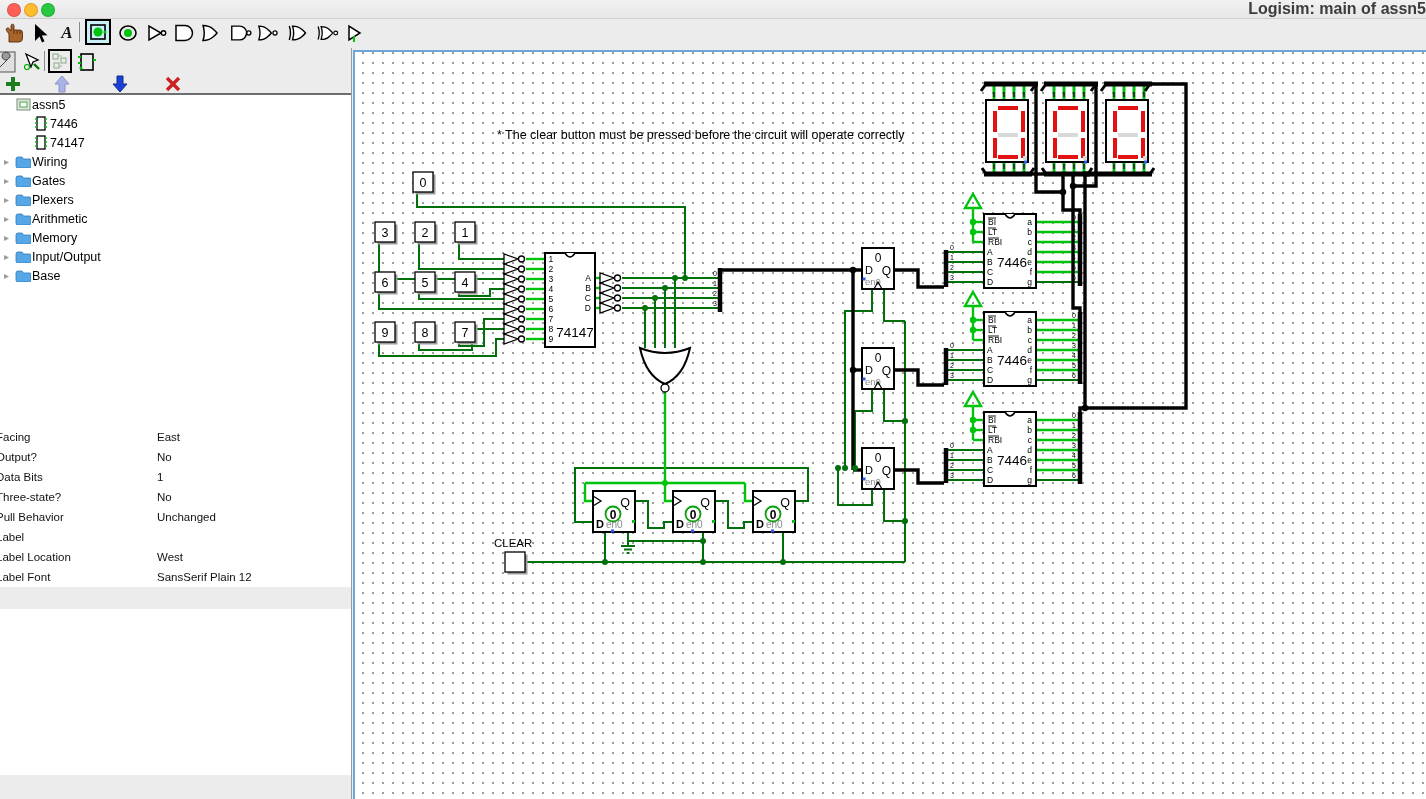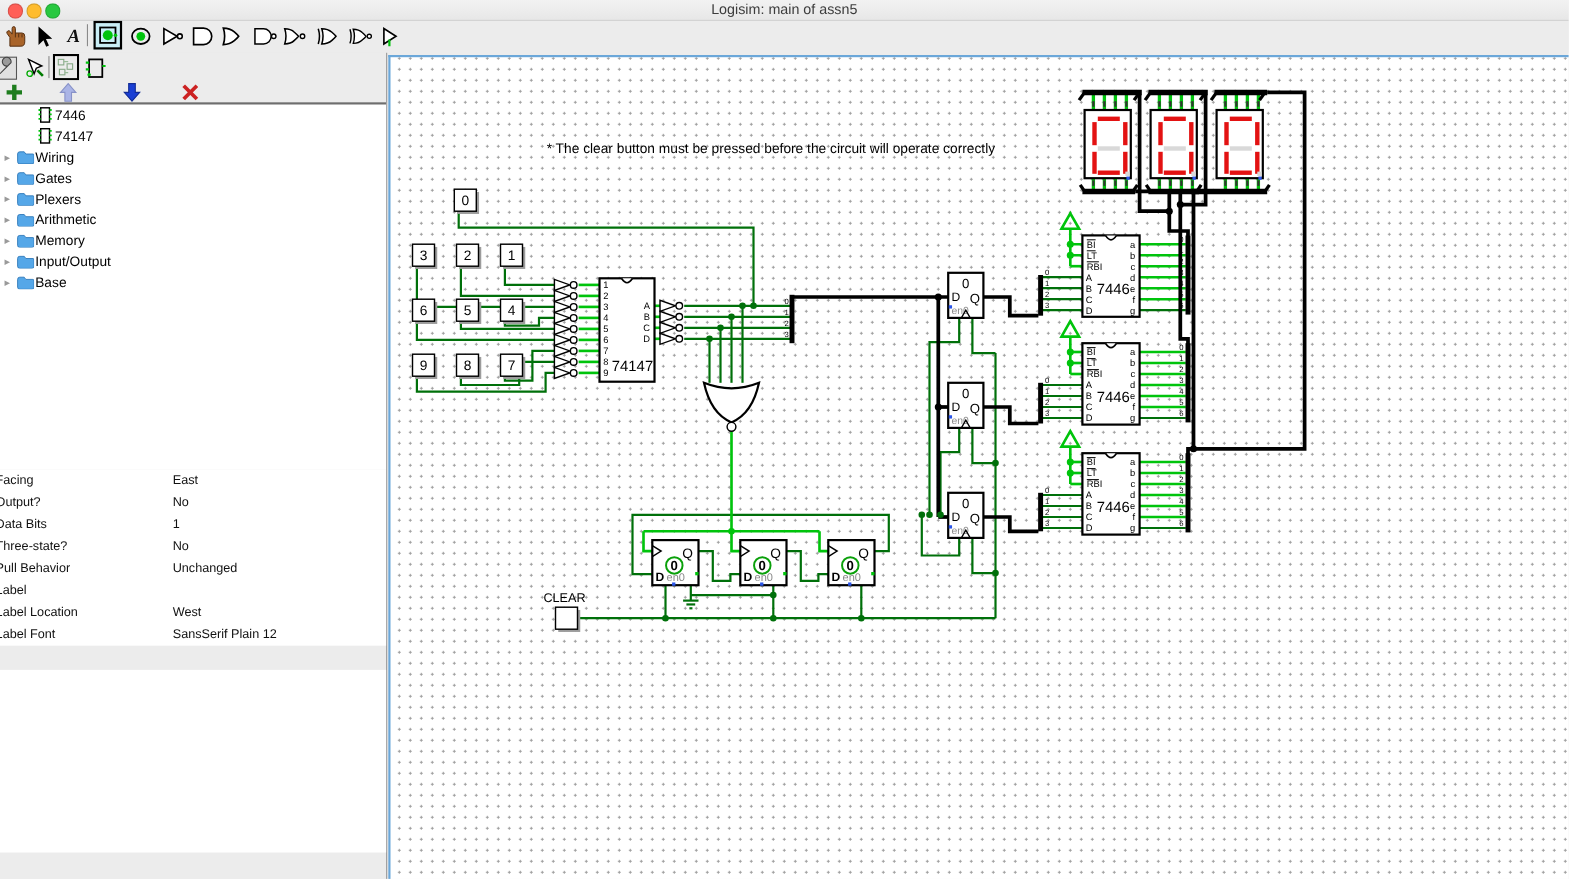--- a/index.html
+++ b/index.html
@@ -3,21 +3,21 @@
 <meta charset="utf-8">
 <style>
   html,body{margin:0;padding:0}
   body{width:1426px;height:799px;position:relative;overflow:hidden;
        font-family:"Liberation Sans",sans-serif;background:#ececec;font-size:12px;color:#111}
 
   
   .titlebar{position:absolute;left:0;top:0;width:100%;height:18px;
             background:linear-gradient(#f2f2f2,#e7e7e7);border-bottom:1px solid #cfcfcf}
   .tl{position:absolute;top:2.5px;width:12px;height:12px;border-radius:50%;border:0.5px solid rgba(0,0,0,.15)}
-  .title{text-align:center;line-height:17px;font-size:13px;font-weight:400;color:#3c3c3c}
+  .title{text-align:right;line-height:17px;font-size:16px;font-weight:700;color:#3c3c3c}
 
   
   .tbar1{position:absolute;left:0;top:19px;width:100%;height:29px;background:#ececec}
   .tico{position:absolute;top:2px;width:24px;height:24px;display:flex;align-items:center;justify-content:center}
   .tsel{position:absolute;top:0;width:26px;height:26px;background:#c8eef6;border:2px solid #000;
         display:flex;align-items:center;justify-content:center;box-sizing:border-box}
   .tdiv{position:absolute;top:3px;width:1px;height:20px;background:#8a8a8a}
   .leftcol{position:absolute;left:0;top:48px;width:352px;bottom:0;background:#ececec;border-right:1px solid #9a9a9a;box-sizing:border-box}
   .prow{position:absolute;left:0;width:100%;height:22px}
   .atext{font-size:17px;font-weight:700;font-family:"Liberation Serif",serif;font-style:italic}
@@ -209,20 +209,30 @@
         </svg>
     </div>
     <div class="tico" style="left:161px;top:0">
       <svg width="18" height="18" viewBox="0 0 18 18">
           <path d="M3,3 L15,15 M15,3 L3,15" stroke="#cc2222" stroke-width="3.4"></path>
         </svg>
     </div>
   </div>
 
   <div class="tree">
+    <div class="trow">
+      <span class="chev"></span>
+      <span class="ticon">
+        <svg width="15" height="13" viewBox="0 0 15 13">
+            <rect x="1" y="1" width="13" height="11" fill="#dfe8df" stroke="#7a8a7a"></rect>
+            <rect x="4" y="4" width="7" height="5" fill="#fff" stroke="#4a4"></rect>
+          </svg>
+      </span>
+      <span>assn5</span>
+    </div>
     <div class="trow">
       <span class="chev"></span>
       <span class="ticon indent1">
         <svg width="14" height="15" viewBox="0 0 14 15">
             <rect x="3" y="1" width="8" height="13" fill="#fff" stroke="#000" stroke-width="1.3"></rect>
             <path d="M3,3 h-2 M3,7 h-2 M3,11 h-2 M11,3 h2 M11,7 h2 M11,11 h2" stroke="#00c40c" stroke-width="1.6"></path>
           </svg>
       </span>
       <span>7446</span>
     </div>

